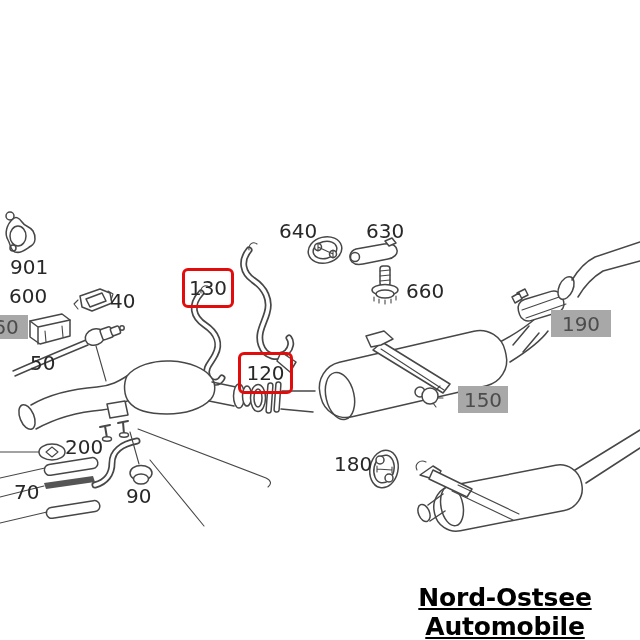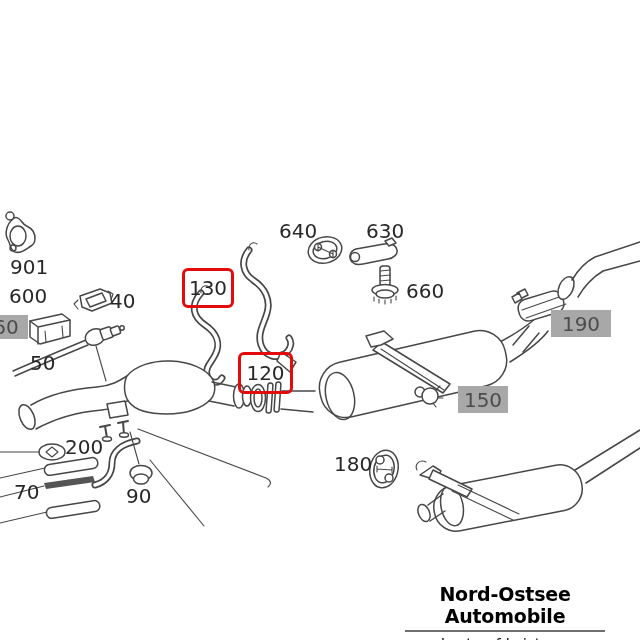--- a/index.html
+++ b/index.html
@@ -6,21 +6,21 @@
   body{width:640px;height:640px;overflow:hidden;font-family:"DejaVu Sans","Liberation Sans",sans-serif;}
   .stage{position:relative;width:640px;height:640px;background:#ffffff;}
   svg.art{position:absolute;left:0;top:0;width:640px;height:640px;}
   .tube-o{stroke-width:7px;}
   .tube-i{stroke:#ffffff;stroke-width:3.6px;}
   .thin{stroke-width:1.1px;}
   .lbl{position:absolute;color:#282828;font-size:20px;font-weight:normal;line-height:1;white-space:nowrap;}
   .redbox{display:flex;align-items:center;justify-content:center;border:3px solid #e20c0c;border-radius:6px;background:transparent;}
   .graybox{display:flex;align-items:center;justify-content:center;background:#a8a8a8;color:#4c4c4c;}
   .logo{position:absolute;left:376px;top:583px;width:258px;text-align:center;color:#000000;}
-  .logo-name{font-size:19px;font-weight:bold;letter-spacing:-0.2px;}
+  .logo-name{font-size:25px;font-weight:bold;letter-spacing:-0.2px;text-decoration:underline;}
   .logo-rule{height:2px;background:#6f6f6f;width:200px;margin:3px auto 4px auto;}
   .logo-tagline{font-size:15px;font-weight:normal;color:#1a1a1a;}
 </style>
 </head>
 <body>
 
 <div class="stage">
 
   <svg class="art" viewBox="0 0 640 640">
     <g stroke="#474747" stroke-width="1.5" fill="none" stroke-linecap="round" stroke-linejoin="round">

